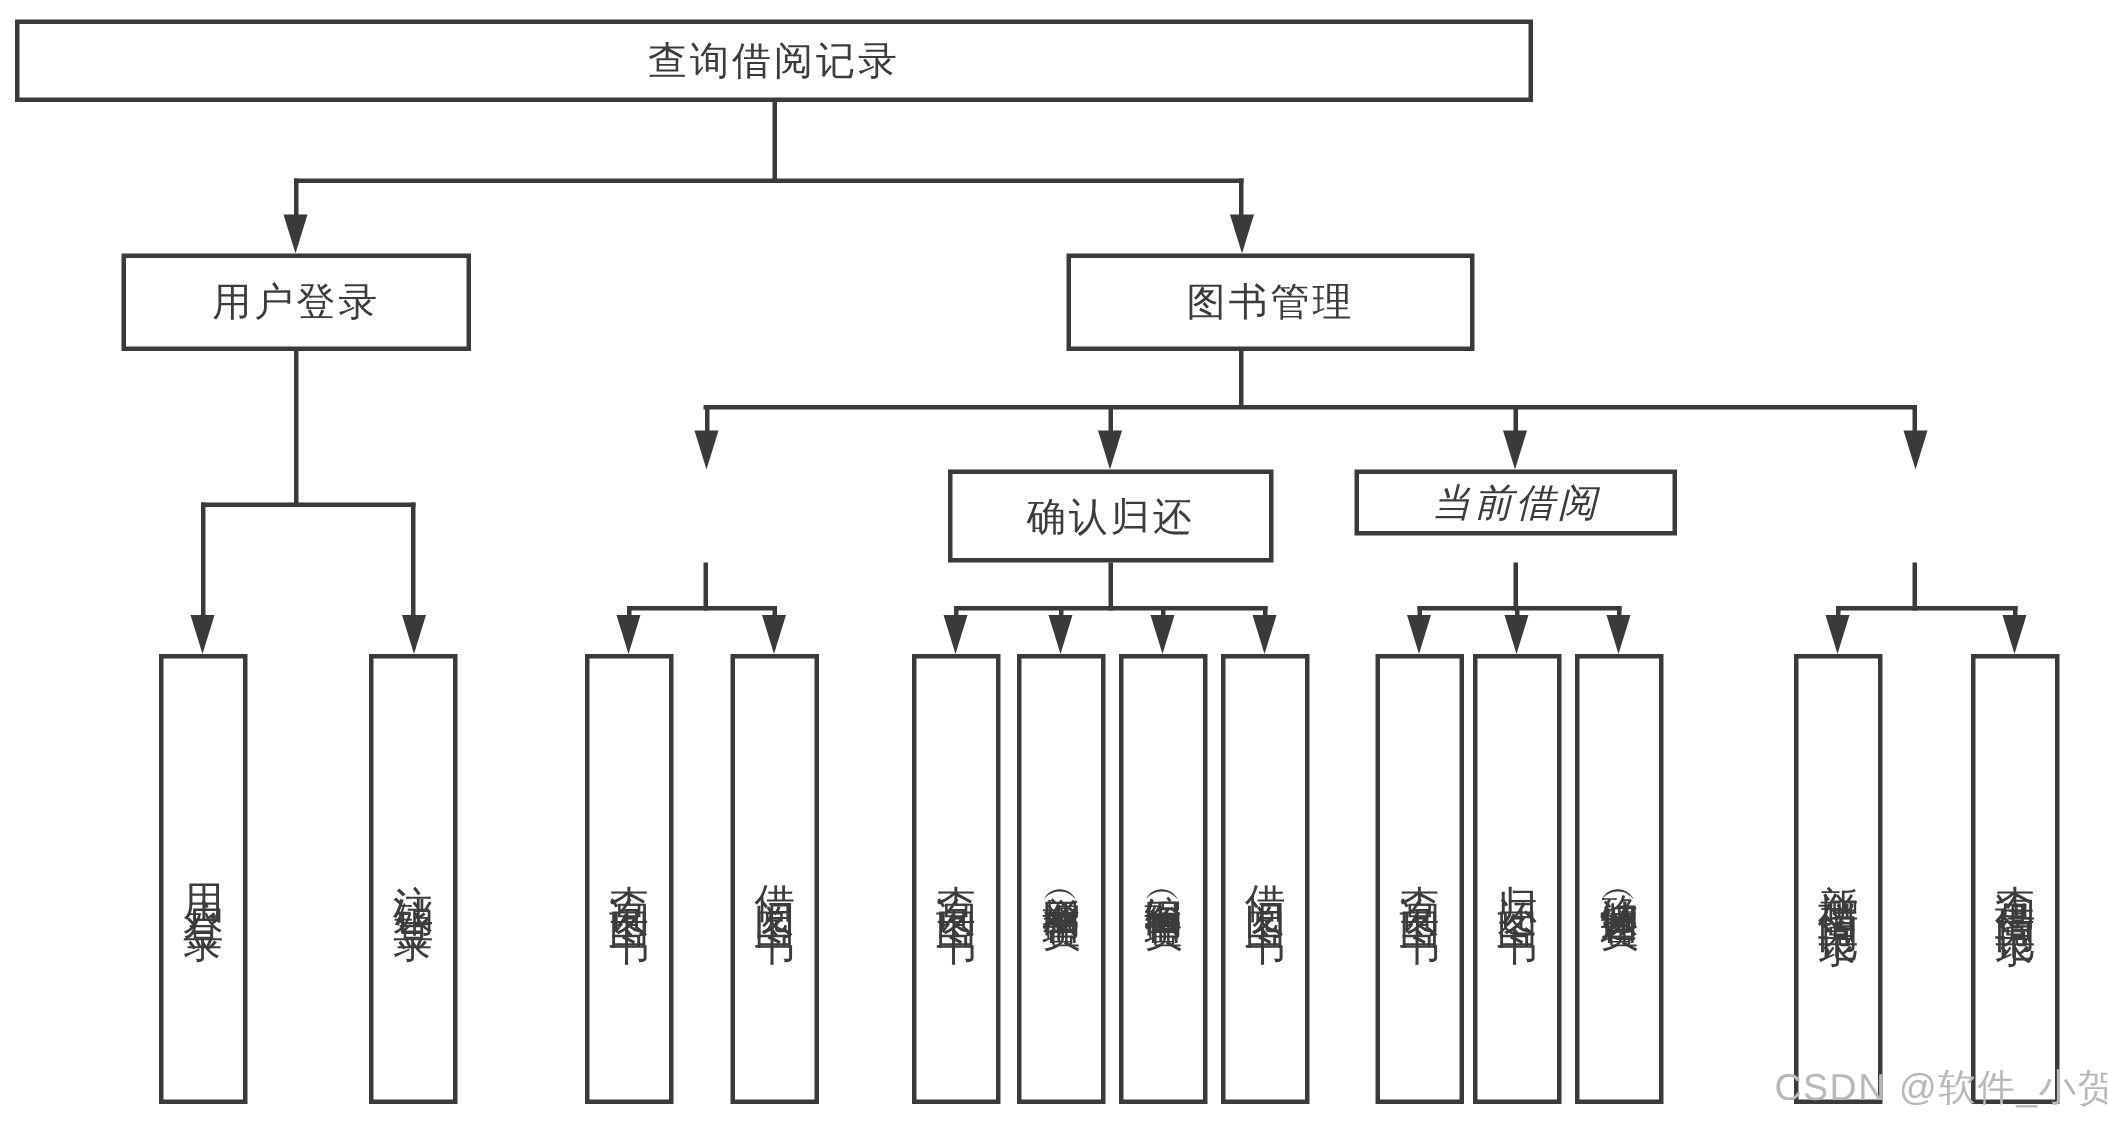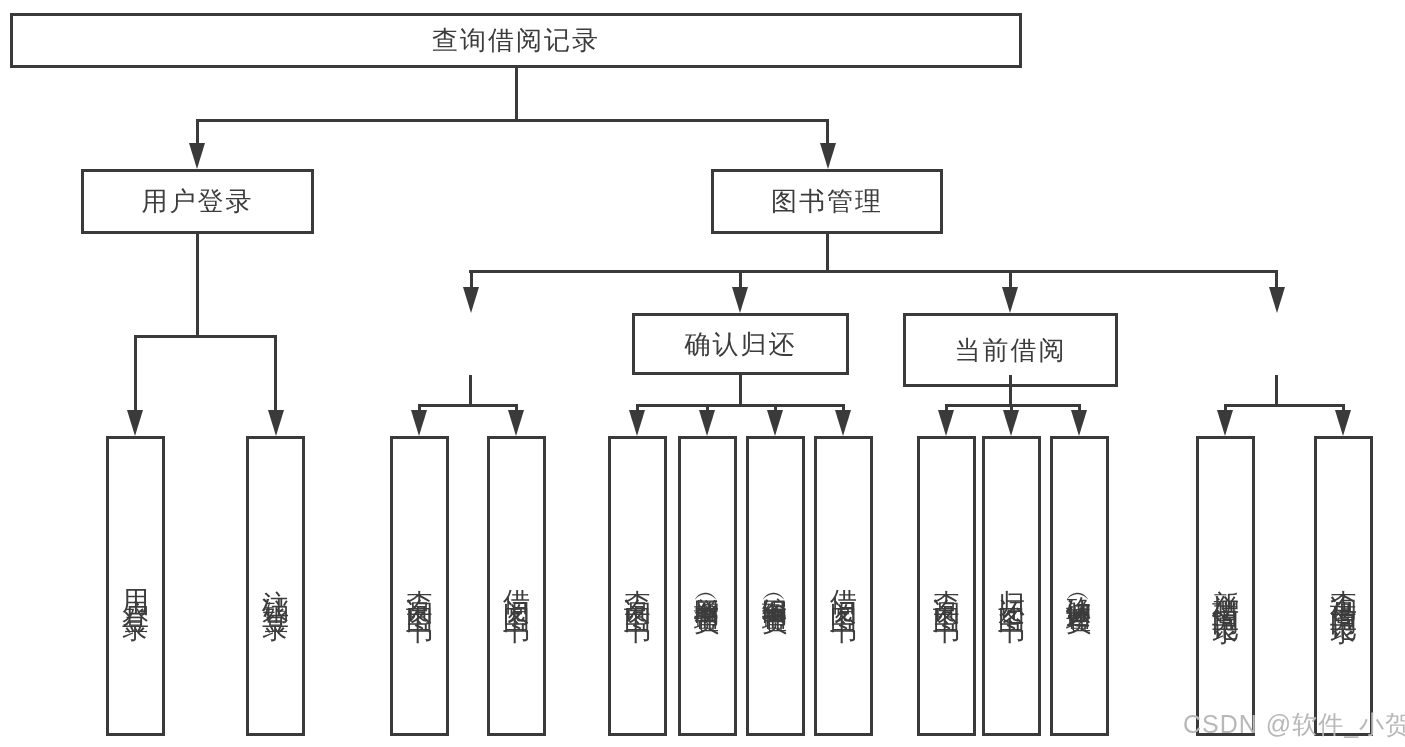--- a/index.html
+++ b/index.html
@@ -51,21 +51,21 @@
   <div class="vline" style="left:515px;top:68px;height:52px;"></div>
   <div class="hline" style="left:196px;top:119px;width:633px;"></div>
   <div class="vline" style="left:196px;top:119px;height:28px;"></div>
   <div class="arrow" style="left:189px;top:143px;"></div>
   <div class="vline" style="left:826px;top:119px;height:28px;"></div>
   <div class="arrow" style="left:820px;top:143px;"></div>
 
   <div class="box hbox" style="left:81px;top:169px;width:233px;height:65px;">
     <span class="node-label">用户登录</span>
   </div>
-  <div class="box hbox" style="left:711px;top:169px;width:232px;height:65px;">
+  <div class="box hbox" style="left:711px;top:169px;width:272px;height:65px;">
     <span class="node-label">图书管理</span>
   </div>
 
   <div class="vline" style="left:196px;top:234px;height:103px;"></div>
   <div class="hline" style="left:134px;top:335px;width:143px;"></div>
   <div class="vline" style="left:134px;top:335px;height:78px;"></div>
   <div class="arrow" style="left:127px;top:410px;"></div>
   <div class="vline" style="left:274px;top:335px;height:78px;"></div>
   <div class="arrow" style="left:268px;top:410px;"></div>
 
@@ -76,21 +76,21 @@
   <div class="vline" style="left:739px;top:270px;height:20px;"></div>
   <div class="arrow" style="left:732px;top:287px;"></div>
   <div class="vline" style="left:1009px;top:270px;height:20px;"></div>
   <div class="arrow" style="left:1002px;top:287px;"></div>
   <div class="vline" style="left:1275px;top:270px;height:20px;"></div>
   <div class="arrow" style="left:1269px;top:287px;"></div>
 
   <div class="box hbox" style="left:632px;top:313px;width:217px;height:62px;">
     <span class="node-label">确认归还</span>
   </div>
-  <div class="box hbox" style="left:903px;top:313px;width:215px;height:74px;">
+  <div class="box hbox" style="left:903px;top:313px;width:215px;height:44px;font-style:italic;">
     <span class="node-label">当前借阅</span>
   </div>
 
   <div class="vline" style="left:469px;top:375px;height:32px;"></div>
   <div class="hline" style="left:418px;top:404px;width:100px;"></div>
   <div class="vline" style="left:418px;top:404px;height:9px;"></div>
   <div class="arrow" style="left:411px;top:410px;"></div>
   <div class="vline" style="left:515px;top:404px;height:9px;"></div>
   <div class="arrow" style="left:508px;top:410px;"></div>
 

